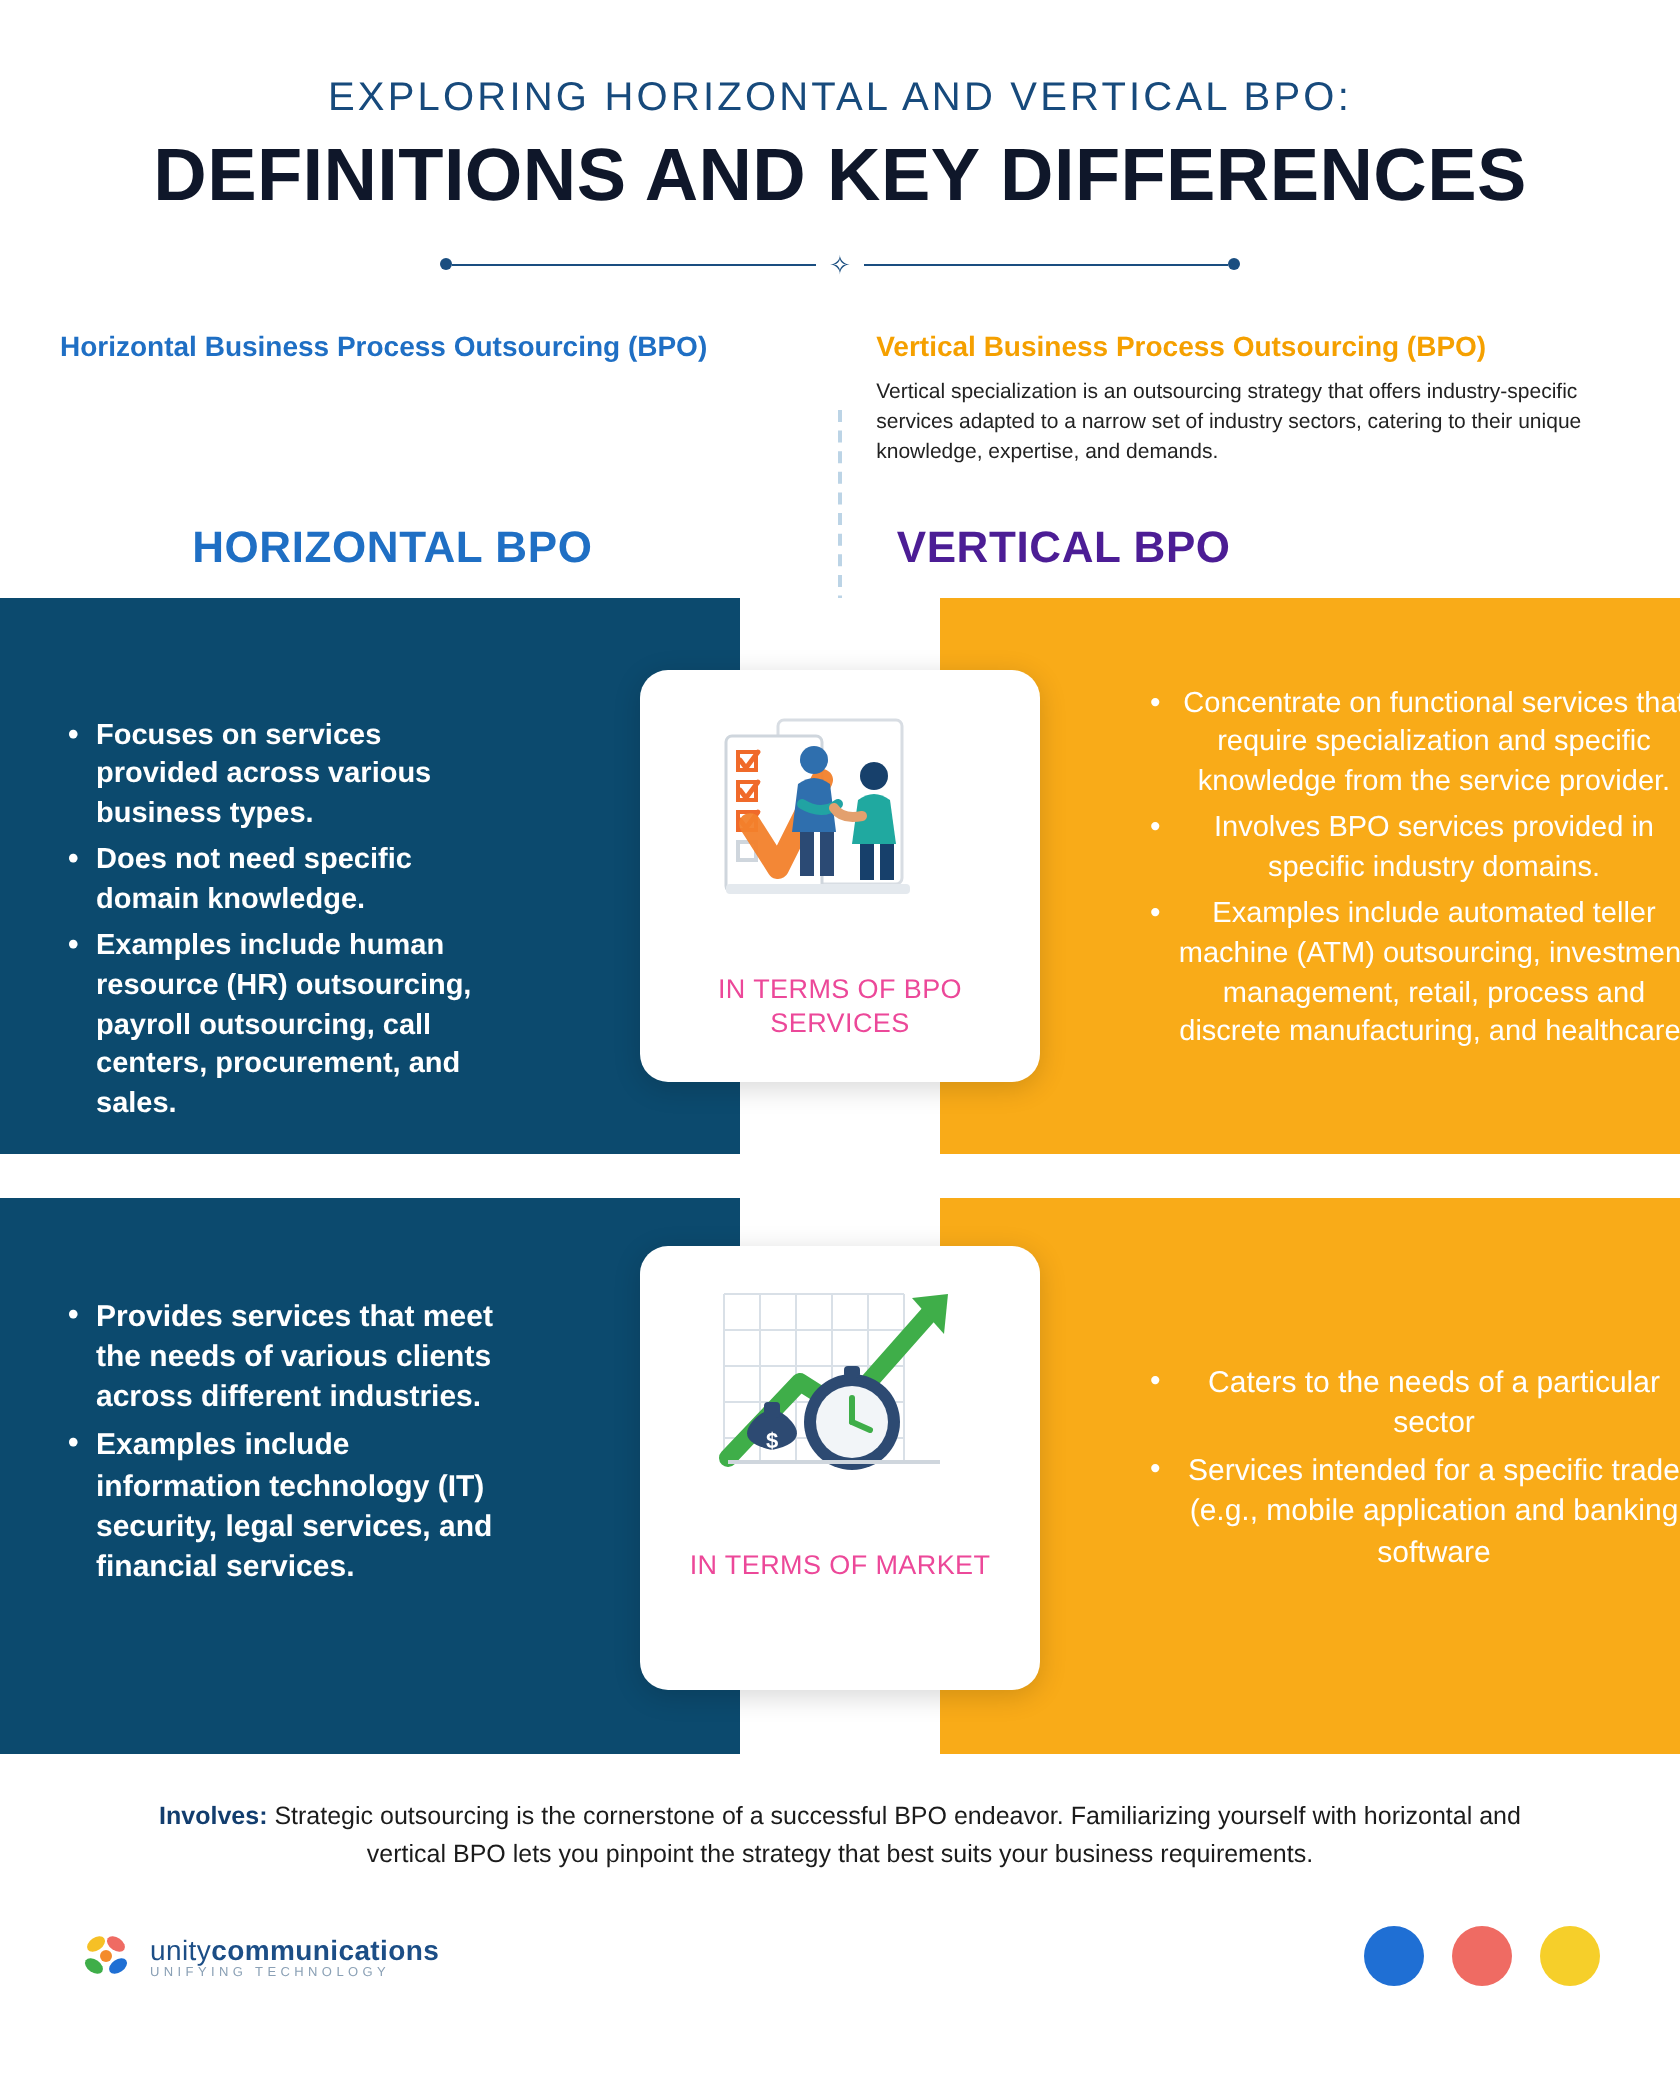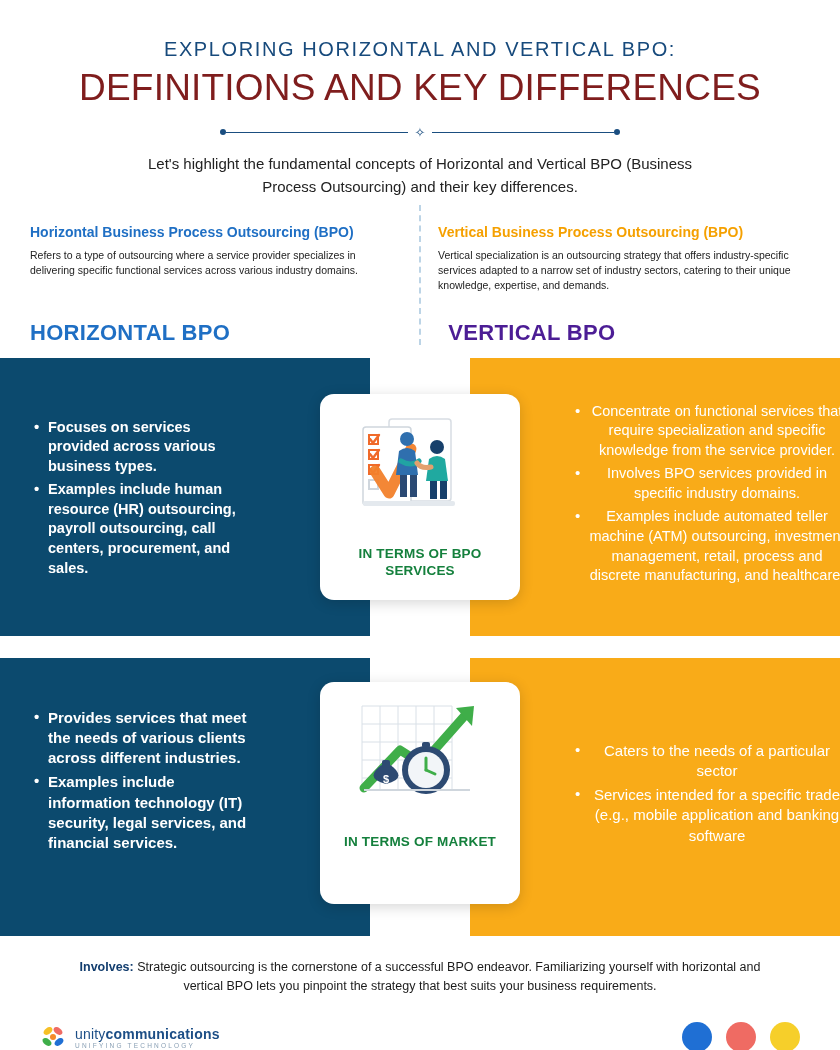--- a/index.html
+++ b/index.html
@@ -11,21 +11,21 @@
   }
   .page { position: relative; width: 840px; height: 1050px; background: #fff; }
 
   
   .header { padding-top: 38px; text-align: center; }
   .eyebrow {
     font-size: 20px; letter-spacing: 1.6px; color: #174a7c;
     font-weight: 400; text-transform: uppercase;
   }
   .headline {
-    font-size: 37px; font-weight: normal; color: #7f1d1d;
+    font-size: 37px; font-weight: bold; color: #0f172a;
     letter-spacing: 0.2px; margin-top: 6px; text-transform: uppercase;
   }
   .divider {
     display: flex; align-items: center; justify-content: center;
     margin: 16px auto 0; width: 400px; height: 14px;
   }
   .divider .line { height: 1px; background: #1a4e80; flex: 1; }
   .divider .dot { width: 6px; height: 6px; border-radius: 50%; background: #1a4e80; }
   .divider .mid { color: #1a4e80; font-size: 13px; padding: 0 7px; line-height: 1; }
 
@@ -39,21 +39,21 @@
   .intro-col { width: 380px; }
   .intro-col.left { padding-right: 10px; }
   .intro-title { font-size: 14px; font-weight: bold; }
   .intro-title.blue { color: #1f6fc4; }
   .intro-title.orange { color: #f5a000; }
   .intro-body { margin-top: 8px; font-size: 10.5px; color: #222; line-height: 1.45; }
 
   
   .sectitles { display: flex; margin-top: 26px; padding: 0 30px; gap: 36px; }
   .sectitle { width: 380px; font-size: 22px; font-weight: bold; letter-spacing: .3px; }
-  .sectitle.left { color: #1f6fc4; text-align: left; padding-right: 40px;}
+  .sectitle.left { color: #1f6fc4; text-align: center; padding-right: 40px;}
   .sectitle.right { color: #4c1d95; text-align: left; padding-left: 10px;}
 
   
   .band { position: relative; display: flex; margin-top: 12px; height: 278px; }
   .band.second { margin-top: 22px; height: 278px; }
   .band .side {
     color: #fff; padding: 28px 34px;
   }
   .band .side.left { width: 370px; background: #0c4a6e; padding-right: 110px; font-weight: bold; }
   .band .side.gap { width: 100px; background: #fff; }
@@ -78,21 +78,21 @@
   
   .card {
     position: absolute; left: 50%; transform: translateX(-50%);
     width: 200px; background: #fff; border-radius: 14px;
     box-shadow: 0 3px 14px rgba(0,0,0,.16);
     text-align: center; padding: 18px 14px 16px;
   }
   .card.one { top: 36px; height: 206px; }
   .card.two { top: 24px; height: 222px; }
   .card .label {
-    font-size: 13.5px; font-weight: bold; color: #15803d; letter-spacing: .2px;
+    font-size: 13.5px; font-weight: normal; color: #ec4899; letter-spacing: .2px;
     line-height: 1.25; margin-top: 6px;
   }
   .card .art { height: 128px; display: flex; align-items: center; justify-content: center; }
 
   
   .dashline {
     position: absolute; left: 50%; transform: translateX(-50%);
     width: 0; border-left: 2px dashed #bcd4e6; top: 205px; height: 140px;
   }
 
@@ -123,45 +123,44 @@
   <div class="header">
     <div class="eyebrow">Exploring Horizontal and Vertical BPO:</div>
     <div class="headline">Definitions and Key Differences</div>
     <div class="divider">
       <span class="dot"></span>
       <span class="line"></span>
       <span class="mid">✧</span>
       <span class="line"></span>
       <span class="dot"></span>
     </div>
-    <div class="subtitle">Let's highlight the fundamental concepts of Horizontal and Vertical BPO (Business Process Outsourcing) and their key differences.</div>
   </div>
 
   <div class="intro">
     <div class="intro-col left">
       <div class="intro-title blue">Horizontal Business Process Outsourcing (BPO)</div>
-      <div class="intro-body">Refers to a type of outsourcing where a service provider specializes in delivering specific functional services across various industry domains.</div>
     </div>
     <div class="intro-col right">
       <div class="intro-title orange">Vertical Business Process Outsourcing (BPO)</div>
       <div class="intro-body">Vertical specialization is an outsourcing strategy that offers industry-specific services adapted to a narrow set of industry sectors, catering to their unique knowledge, expertise, and demands.</div>
     </div>
   </div>
 
   <div class="dashline"></div>
 
   <div class="sectitles">
     <div class="sectitle left">HORIZONTAL BPO</div>
     <div class="sectitle right">VERTICAL BPO</div>
   </div>
 
   <div class="band">
     <div class="side left pad-top">
       <ul>
         <li>Focuses on services provided across various business types.</li>
+        <li>Does not need specific domain knowledge.</li>
         <li>Examples include human resource (HR) outsourcing, payroll outsourcing, call centers, procurement, and sales.</li>
       </ul>
     </div>
     <div class="side gap"></div>
     <div class="side right pad-top">
       <ul>
         <li>Concentrate on functional services that require specialization and specific knowledge from the service provider.</li>
         <li>Involves BPO services provided in specific industry domains.</li>
         <li>Examples include automated teller machine (ATM) outsourcing, investment management, retail, process and discrete manufacturing, and healthcare.</li>
       </ul>

